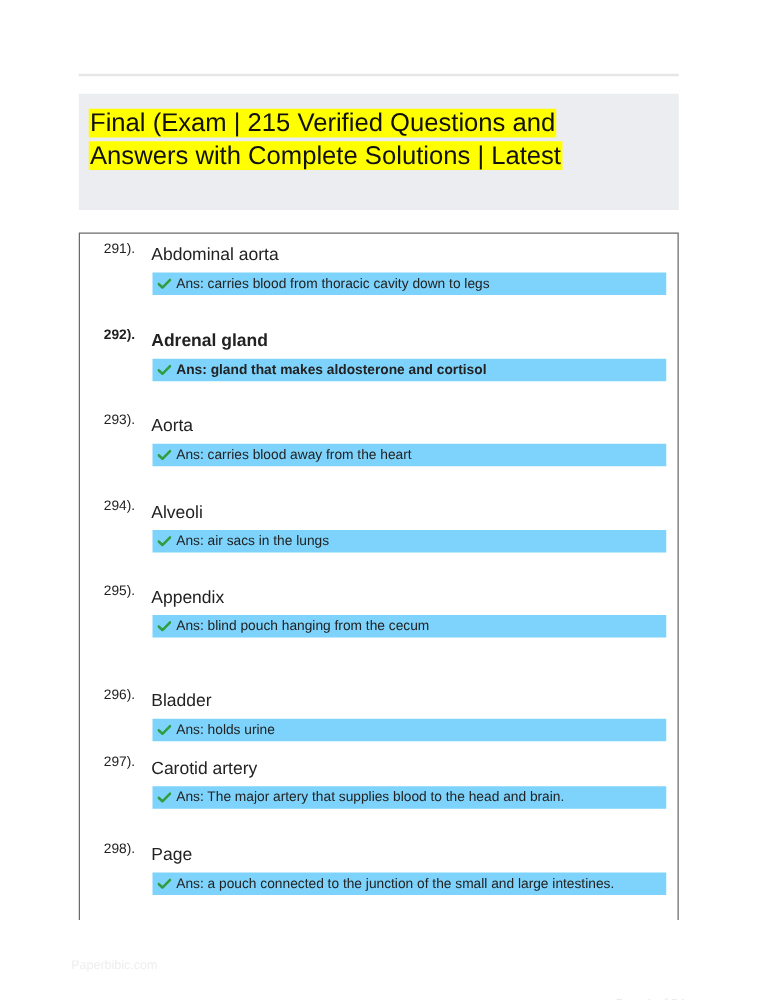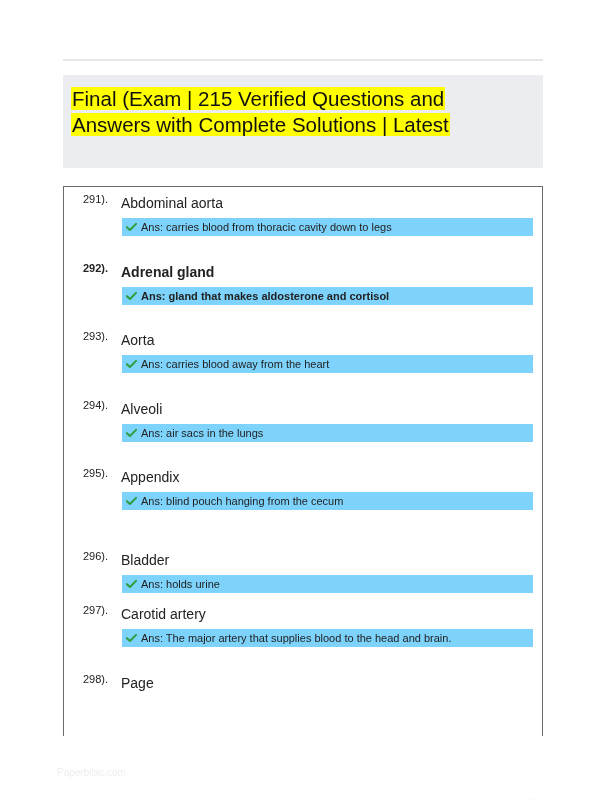--- a/index.html
+++ b/index.html
@@ -200,20 +200,26 @@
       <svg class="check-icon" viewBox="0 0 12 10">
           <path d="M1 5.2 L4.3 8.3 L11 1.6" stroke="#2e9e3e" stroke-width="2.2" fill="none" stroke-linecap="round" stroke-linejoin="round"></path>
         </svg>
       <span>Ans: The major artery that supplies blood to the head and brain.</span>
     </div>
   </div>
 
   <div class="qa-item" style="top:479.5px;">
     <span class="qa-num">298).</span>
     <span class="qa-term">Page</span>
+    <div class="qa-answer">
+      <svg class="check-icon" viewBox="0 0 12 10">
+          <path d="M1 5.2 L4.3 8.3 L11 1.6" stroke="#2e9e3e" stroke-width="2.2" fill="none" stroke-linecap="round" stroke-linejoin="round"></path>
+        </svg>
+      <span>Ans: a pouch connected to the junction of the small and large intestines.</span>
+    </div>
   </div>
 
 </div>
 
 <div style="position:absolute;left:0;top:736px;width:606px;height:64px;background:#ffffff;"></div>
 
 <div class="footer-left">Paperbibic.com</div>
 <div class="footer-right">Page 1 of 24</div>
 
 </body></html>

